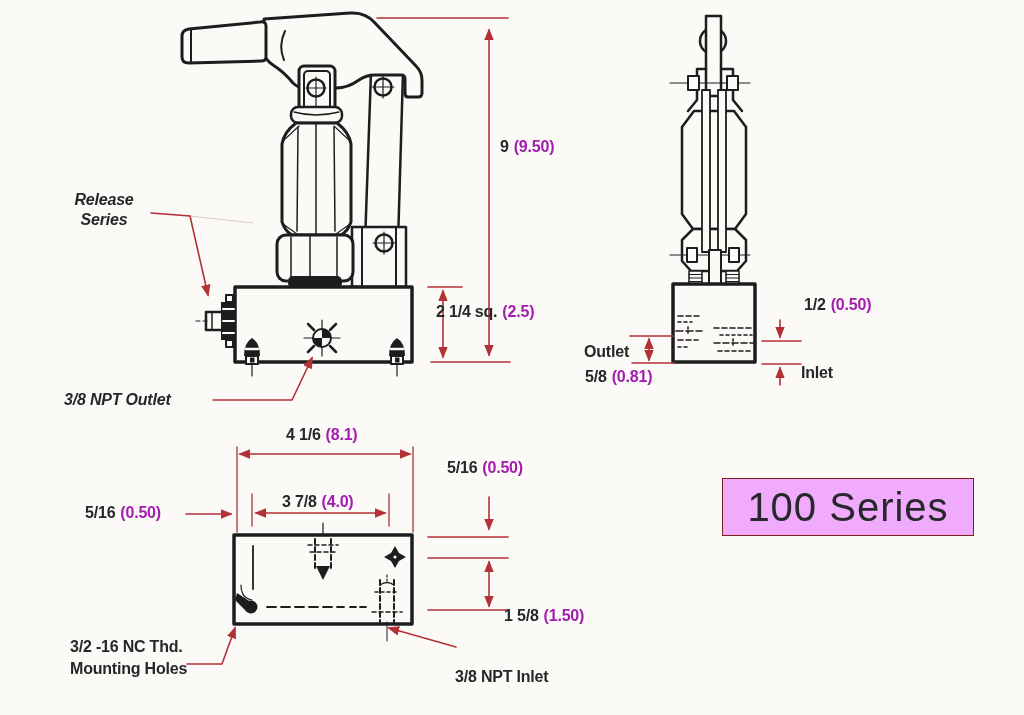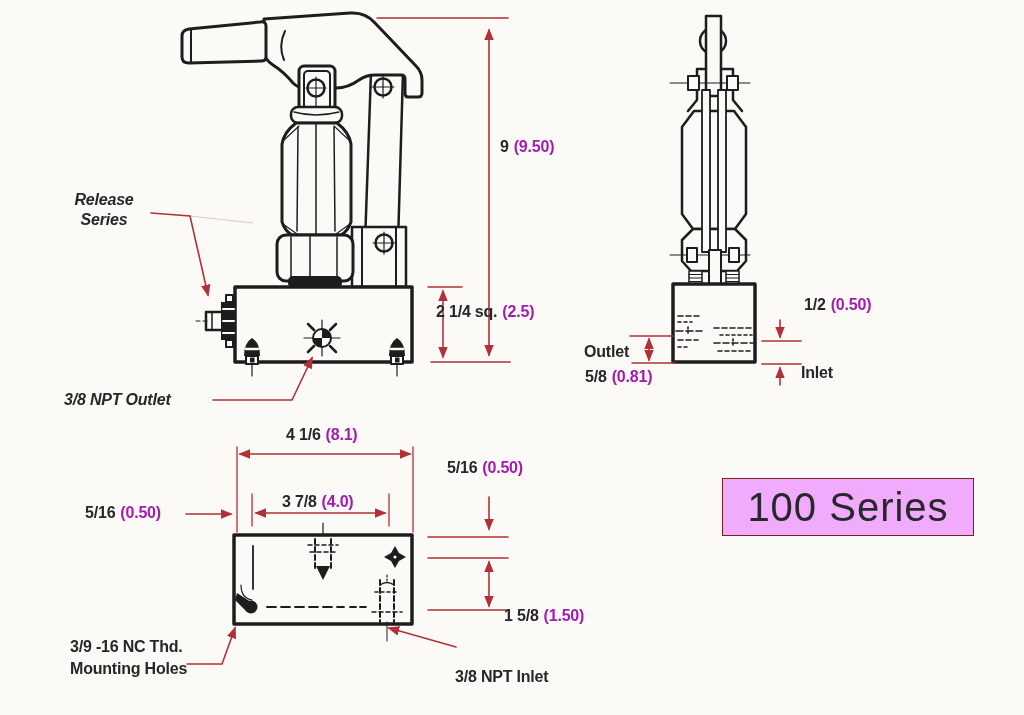--- a/index.html
+++ b/index.html
@@ -259,21 +259,21 @@
 
   <div class="lbl dim" style="left:85px;top:503px;">
     <span class="main">5/16</span><span class="alt">(0.50)</span>
   </div>
 
   <div class="lbl dim" style="left:504px;top:570px;margin-top:36px;">
     <span class="main">1 5/8</span><span class="alt">(1.50)</span>
   </div>
 
   <div class="lbl" style="left:70px;top:636px;line-height:22px;">
-    <div>3/9 -16 NC Thd.</div>
+    <div>3/2 -16 NC Thd.</div>
     <div>Mounting Holes</div>
   </div>
 
   <div class="lbl" style="left:455px;top:667px;">3/8 NPT Inlet</div>
 
   <div class="series-box">
     <span>100 Series</span>
   </div>
 
 </div>

